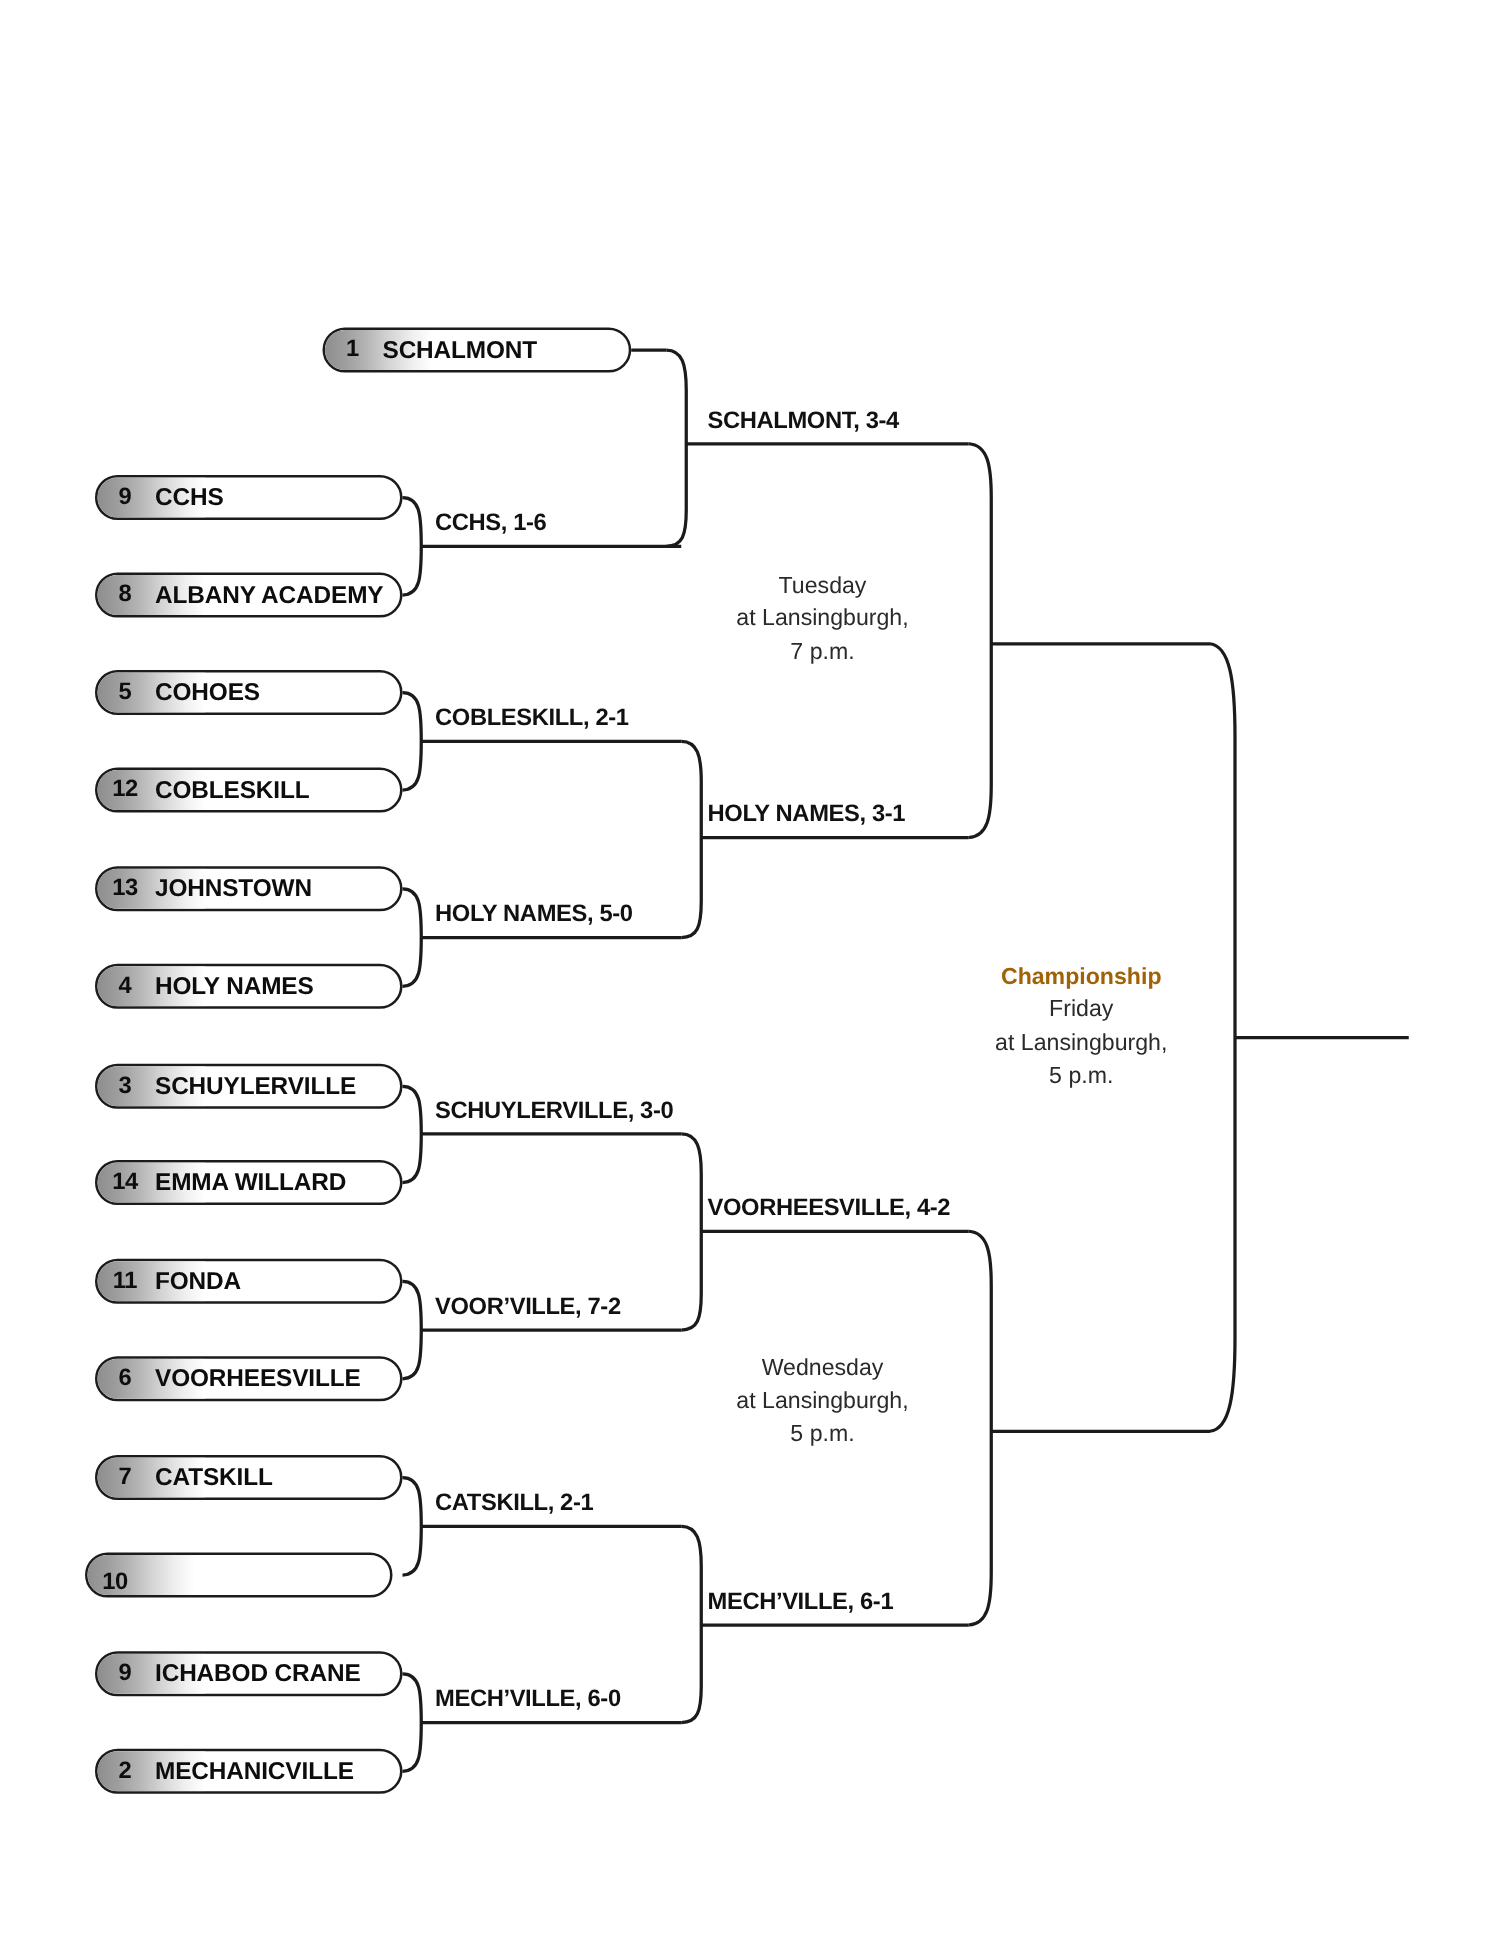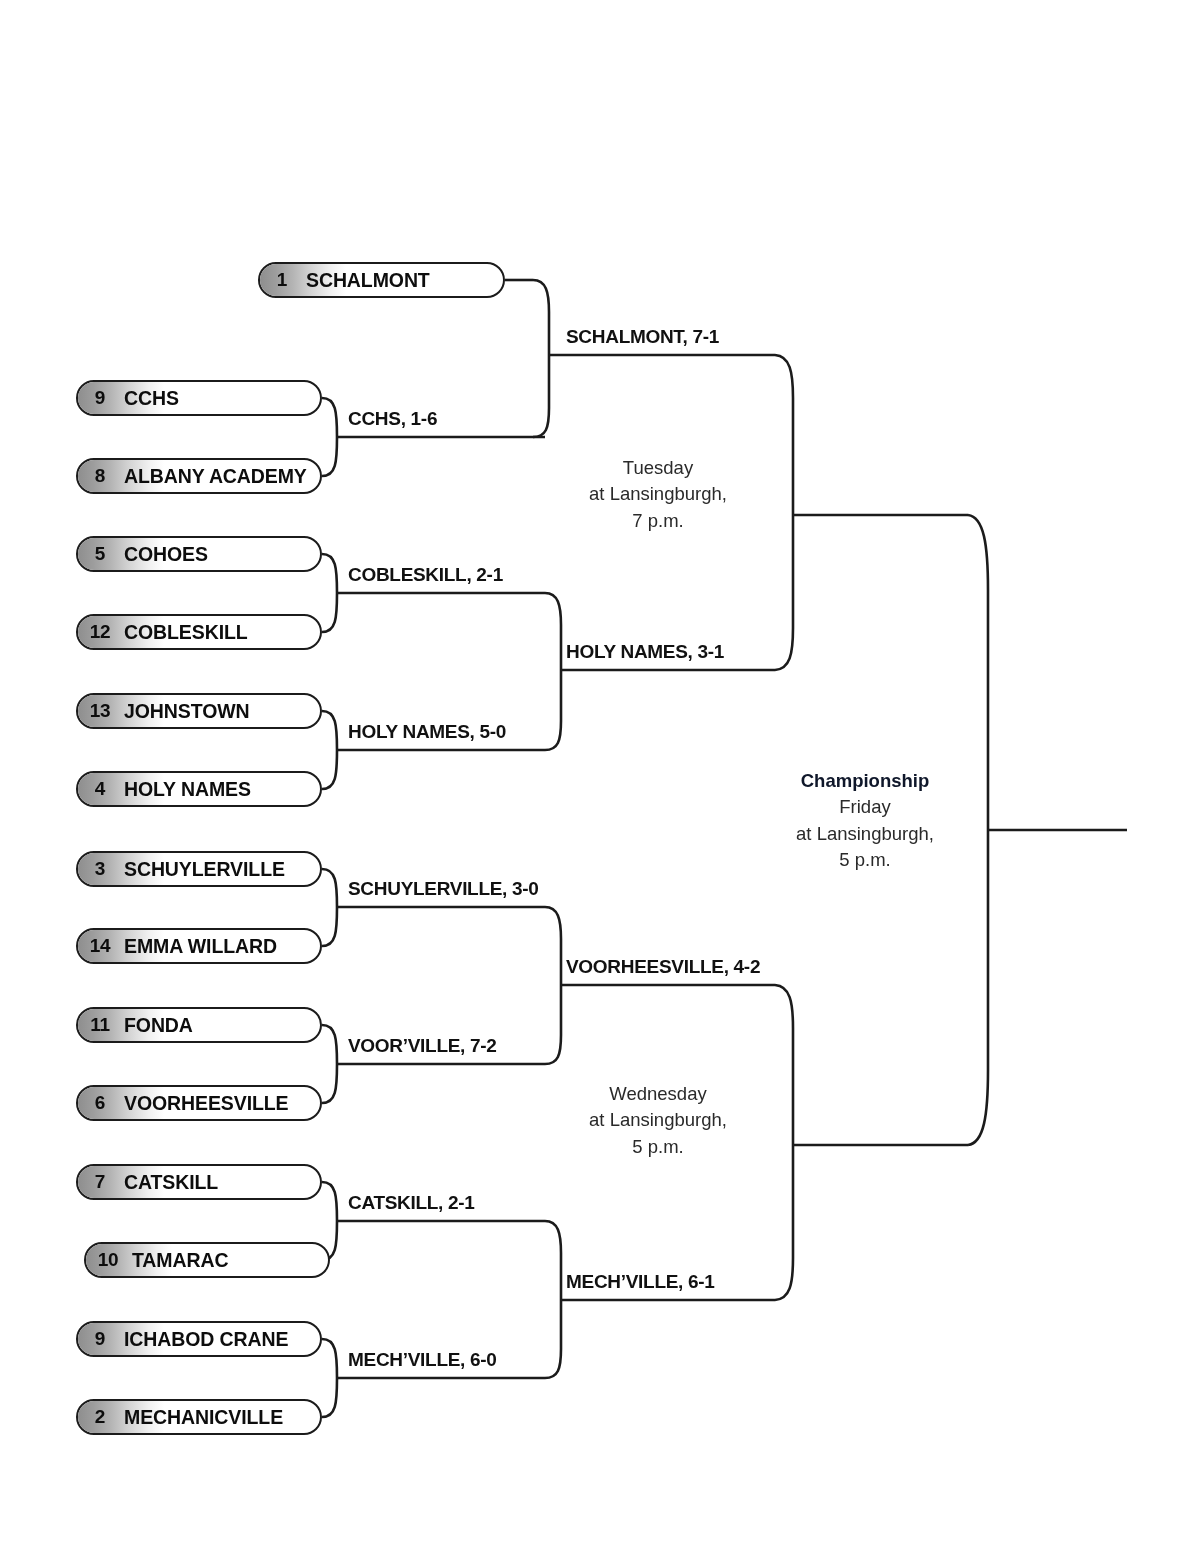--- a/index.html
+++ b/index.html
@@ -113,21 +113,21 @@
     position: absolute;
     text-align: center;
     font-size: 18.5px;
     font-weight: 400;
     color: #2a2a2a;
     line-height: 1.42;
     white-space: nowrap;
   }
   .game-info .info-heading {
     font-weight: 700;
-    color: #0f172a;
+    color: #a16207;
   }
   .game-info .info-line {
     display: block;
   }
 </style>
 </head>
 <body>
 
 <div id="title-block">
 </div>
@@ -245,21 +245,21 @@
   <div class="pill-seed">6</div>
   <div class="pill-name">VOORHEESVILLE</div>
 </div>
 
 <div class="team-pill" style="left:76px; top:1164px; width:246px;">
   <div class="pill-shade"></div>
   <div class="pill-seed">7</div>
   <div class="pill-name">CATSKILL</div>
 </div>
 
-<div class="team-pill" style="left:84px; top:1242px; width:246px;">
+<div class="team-pill" style="left:68px; top:1242px; width:246px;flex-direction:column;">
   <div class="pill-shade"></div>
   <div class="pill-seed">10</div>
   <div class="pill-name">TAMARAC</div>
 </div>
 
 <div class="team-pill" style="left:76px; top:1321px; width:246px;">
   <div class="pill-shade"></div>
   <div class="pill-seed">9</div>
   <div class="pill-name">ICHABOD CRANE</div>
 </div>
@@ -271,21 +271,21 @@
 </div>
 
 <div class="result-label" style="left:348px; top:408px;">CCHS, 1-6</div>
 <div class="result-label" style="left:348px; top:564px;">COBLESKILL, 2-1</div>
 <div class="result-label" style="left:348px; top:721px;">HOLY NAMES, 5-0</div>
 <div class="result-label" style="left:348px; top:878px;">SCHUYLERVILLE, 3-0</div>
 <div class="result-label" style="left:348px; top:1035px;text-align:center;">VOOR’VILLE, 7-2</div>
 <div class="result-label" style="left:348px; top:1192px;">CATSKILL, 2-1</div>
 <div class="result-label" style="left:348px; top:1349px;">MECH’VILLE, 6-0</div>
 
-<div class="result-label" style="left:566px; top:326px;">SCHALMONT, 7-1</div>
+<div class="result-label" style="left:566px; top:326px;">SCHALMONT, 3-4</div>
 <div class="result-label" style="left:566px; top:641px;">HOLY NAMES, 3-1</div>
 <div class="result-label" style="left:566px; top:956px;">VOORHEESVILLE, 4-2</div>
 <div class="result-label" style="left:566px; top:1271px;">MECH’VILLE, 6-1</div>
 
 <div class="game-info" style="left:543px; top:455px; width:230px;">
   <span class="info-line">Tuesday</span>
   <span class="info-line">at Lansingburgh,</span>
   <span class="info-line">7 p.m.</span>
 </div>
 

